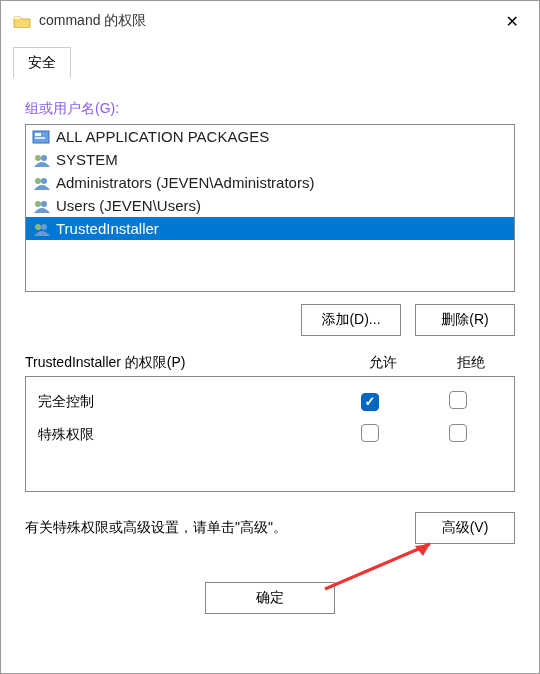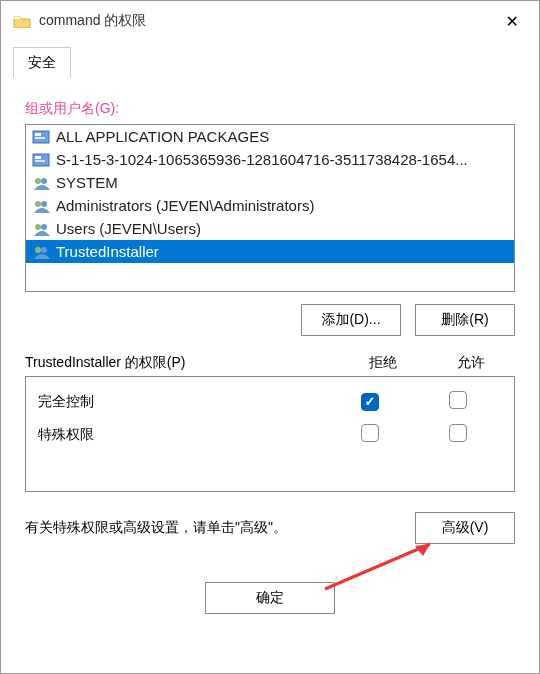--- a/index.html
+++ b/index.html
@@ -7,21 +7,21 @@
     
     .titlebar { display: flex; align-items: center; padding: 8px 12px; height: 40px; }
     .titlebar .folder-icon { width: 18px; height: 14px; margin-right: 8px; }
     .titlebar .title { font-size: 14px; color: #333; flex: 1; }
     .titlebar .close { font-size: 16px; cursor: pointer; padding: 4px 8px; }
     
     .tab-row { padding: 0 12px; margin-top: 6px; }
     .tab { display: inline-block; border: 1px solid #ccc; border-bottom: none; padding: 6px 14px; font-size: 14px; background: #fff; cursor: pointer; }
     
     .content { padding: 12px 24px 0 24px; }
-    .section-label { font-size: 14px; margin: 10px 0 6px 0; color: #ec4899; }
+    .section-label { font-size: 14px; margin: 10px 0 6px 0; color: #8b5cf6; }
     
     .group-list { border: 1px solid #888; height: 168px; overflow: hidden; background: #fff; }
     .group-item { display: flex; align-items: center; padding: 3px 6px; font-size: 15px; color: #222; cursor: pointer; }
     .group-item .gicon { width: 18px; height: 14px; margin-right: 6px; flex-shrink: 0; }
     .group-item.selected { background: #0078d4; color: #fff; }
     .group-item.truncate span { white-space: nowrap; overflow: hidden; text-overflow: ellipsis; }
     
     .btn-row { display: flex; justify-content: flex-end; gap: 14px; margin-top: 12px; }
     .btn { border: 1px solid #888; background: #fff; padding: 6px 18px; font-size: 14px; cursor: pointer; min-width: 100px; text-align: center; }
     
@@ -68,28 +68,20 @@
 
   <div class="group-list">
     <div class="group-item">
       <svg class="gicon" viewBox="0 0 18 14">
           <rect x="1" y="1" width="16" height="12" fill="#6aa0e8" stroke="#3a6db5"></rect>
           <rect x="3" y="3" width="6" height="3" fill="#fff"></rect>
           <rect x="3" y="7" width="10" height="2" fill="#dbe8f7"></rect>
         </svg>
       <span>ALL APPLICATION PACKAGES</span>
     </div>
-    <div class="group-item truncate">
-      <svg class="gicon" viewBox="0 0 18 14">
-          <rect x="1" y="1" width="16" height="12" fill="#6aa0e8" stroke="#3a6db5"></rect>
-          <rect x="3" y="3" width="6" height="3" fill="#fff"></rect>
-          <rect x="3" y="7" width="10" height="2" fill="#dbe8f7"></rect>
-        </svg>
-      <span>S-1-15-3-1024-1065365936-1281604716-3511738428-1654...</span>
-    </div>
     <div class="group-item">
       <svg class="gicon" viewBox="0 0 18 14">
           <circle cx="6" cy="5" r="3" fill="#8fb77b"></circle>
           <circle cx="12" cy="5" r="3" fill="#6a9ad4"></circle>
           <path d="M2 14 q4-5 8-5 t8 5" fill="#6a9ad4"></path>
         </svg>
       <span>SYSTEM</span>
     </div>
     <div class="group-item">
       <svg class="gicon" viewBox="0 0 18 14">
@@ -117,22 +109,22 @@
     </div>
   </div>
 
   <div class="btn-row">
     <button class="btn">添加(D)...</button>
     <button class="btn">删除(R)</button>
   </div>
 
   <div class="perm-header">
     <div class="name">TrustedInstaller 的权限(P)</div>
+    <div class="col">允许</div>
     <div class="col">拒绝</div>
-    <div class="col">允许</div>
   </div>
 
   <div class="perm-box">
     <div class="perm-row">
       <div class="pname">完全控制</div>
       <div class="pcol"><span class="chk checked"></span></div>
       <div class="pcol"><span class="chk"></span></div>
     </div>
     <div class="perm-row">
       <div class="pname">特殊权限</div>

